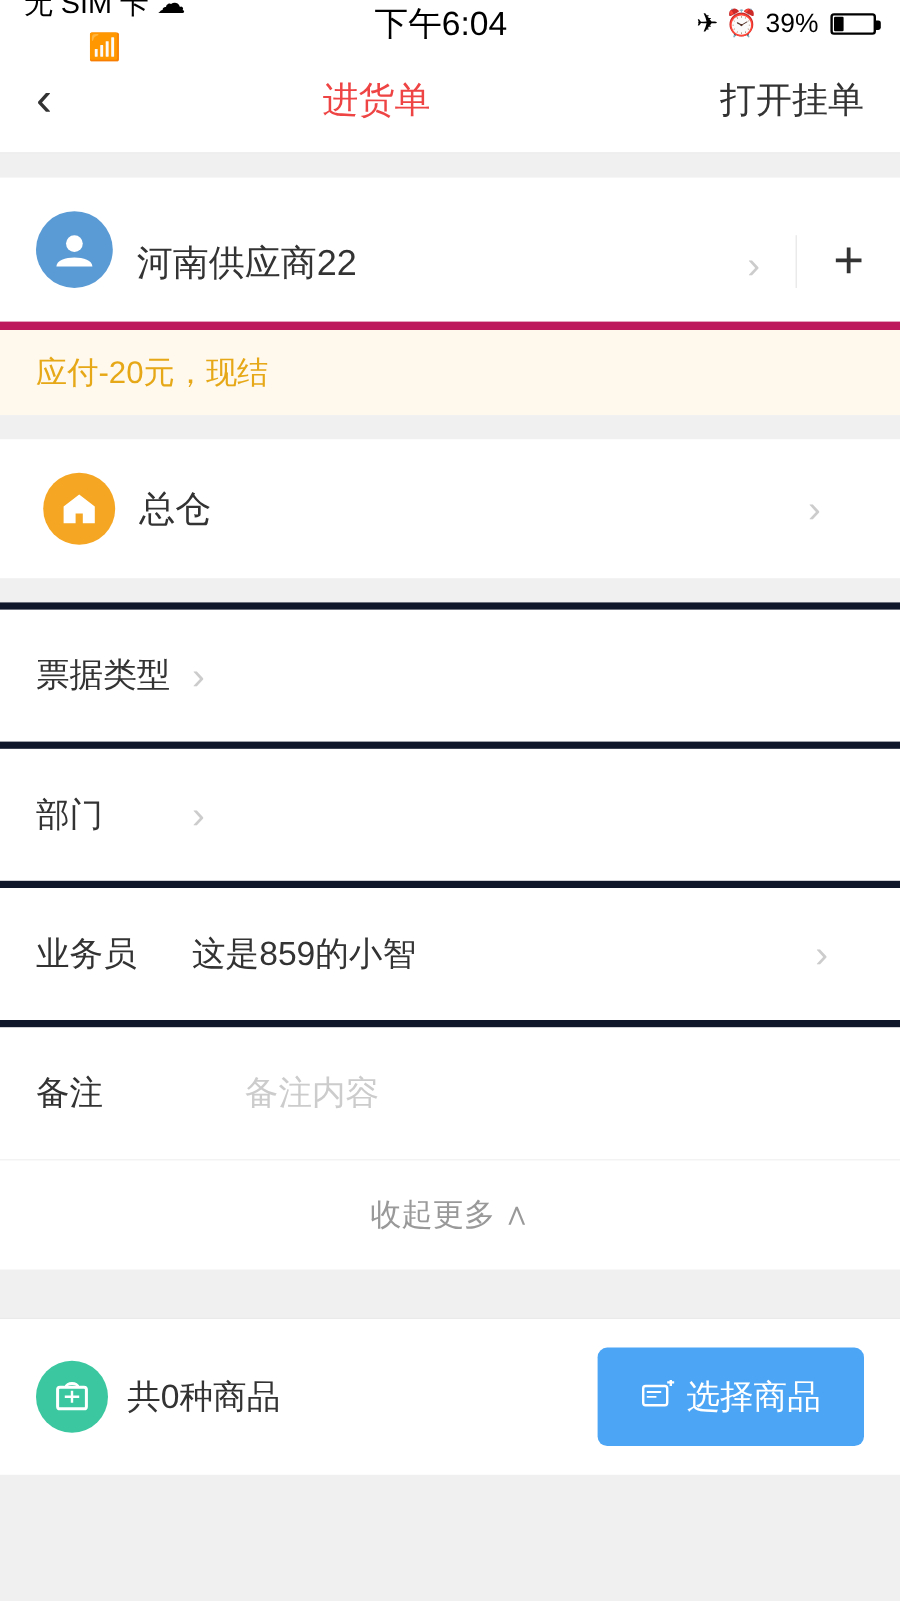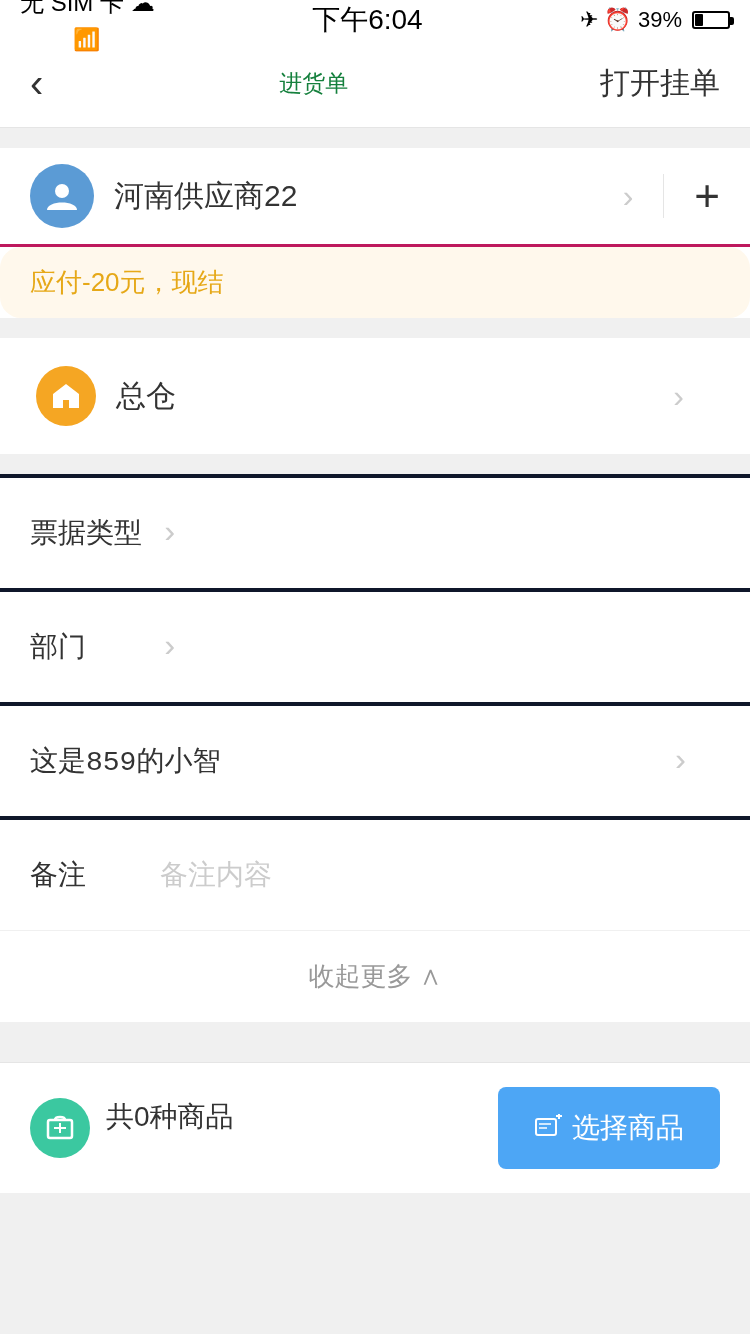--- a/index.html
+++ b/index.html
@@ -37,23 +37,23 @@
       justify-content: space-between;
       padding: 0 30px;
       border-bottom: 1px solid #e5e5e5;
     }
     .nav-back {
       font-size: 40px;
       color: #333;
       cursor: pointer;
     }
     .nav-title {
-      font-size: 23px;
+      font-size: 30px;
       font-weight: 500;
-      color: #15803d;
+      color: #ef4444;
     }
     .nav-action {
       font-size: 30px;
       color: #333;
       cursor: pointer;
       margin-left: 16px;
     }
 
     
     .section-gap {
@@ -62,23 +62,23 @@
     }
 
     
     .card {
       background: #fff;
     }
 
     
     .supplier-row {
       display: flex;
-      align-items: center;
-      padding: 16px 30px;
-      border-bottom: 3px solid #be185d;
+      align-items: flex-end;
+      padding: 28px 30px;
+      border-bottom: 7px solid #be185d;
     }
     .supplier-avatar {
       width: 64px;
       height: 64px;
       border-radius: 50%;
       background: #5b9bd5;
       display: flex;
       align-items: center;
       justify-content: center;
       margin-right: 20px;
@@ -107,21 +107,20 @@
       cursor: pointer;
       line-height: 1;
     }
 
     
     .notice-bar {
       background: #fff8ec;
       padding: 18px 30px;
       font-size: 26px;
       color: #e6a817;
-      border-radius: 21px;
     }
 
     
     .warehouse-row {
       display: flex;
       align-items: center;
       padding: 28px 36px;
     }
     .warehouse-icon {
       width: 60px;
@@ -140,36 +139,36 @@
       font-size: 30px;
       color: #333;
     }
 
     
     .form-row {
       display: flex;
       align-items: center;
       padding: 36px 30px;
       background: #fff;
-      border-top: 4px solid #0f172a;
-      font-family: Liberation Mono, monospace;
+      border-top: 6px solid #0f172a;
     }
     .form-label {
       font-size: 28px;
       color: #333;
       width: 130px;
       flex-shrink: 0;
     }
     .form-value {
       flex: 1;
       font-size: 28px;
       color: #333;
     }
     .form-value.placeholder {
       color: #ccc;
+      margin-left: 44px;
     }
 
     
     .collapse-row {
       background: #fff;
       border-top: 1px solid #f0f0f0;
       padding: 28px 30px;
       display: flex;
       align-items: flex-end;
       justify-content: center;
@@ -183,20 +182,21 @@
       background: #fff;
       padding: 24px 30px;
       display: flex;
       align-items: center;
       justify-content: space-between;
       border-top: 1px solid #e5e5e5;
       margin-top: 20px;
     }
     .goods-count-wrap {
       display: flex;
+      align-items: center;
       gap: 16px;
     }
     .goods-icon {
       width: 60px;
       height: 60px;
       border-radius: 50%;
       background: #3bc8a0;
       display: flex;
       align-items: center;
       justify-content: center;
@@ -329,20 +329,21 @@
       <span class="form-label">票据类型</span>
       <span class="chevron-right">›</span>
     </div>
 
     <div class="form-row">
       <span class="form-label">部门</span>
       <span class="chevron-right">›</span>
     </div>
 
     <div class="form-row">
+      <span class="form-label">业务员</span>
       <span class="form-value">这是859的小智</span>
       <span class="chevron-right">›</span>
     </div>
 
     <div class="form-row">
       <span class="form-label">备注</span>
       <span class="form-value placeholder">备注内容</span>
     </div>
 
     <div class="collapse-row">

